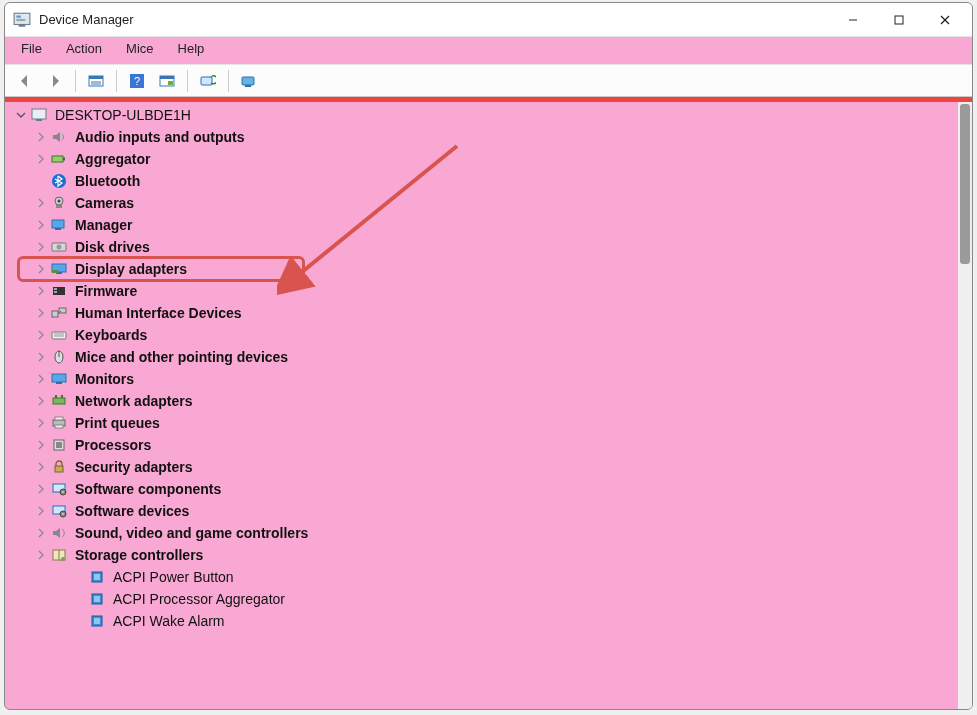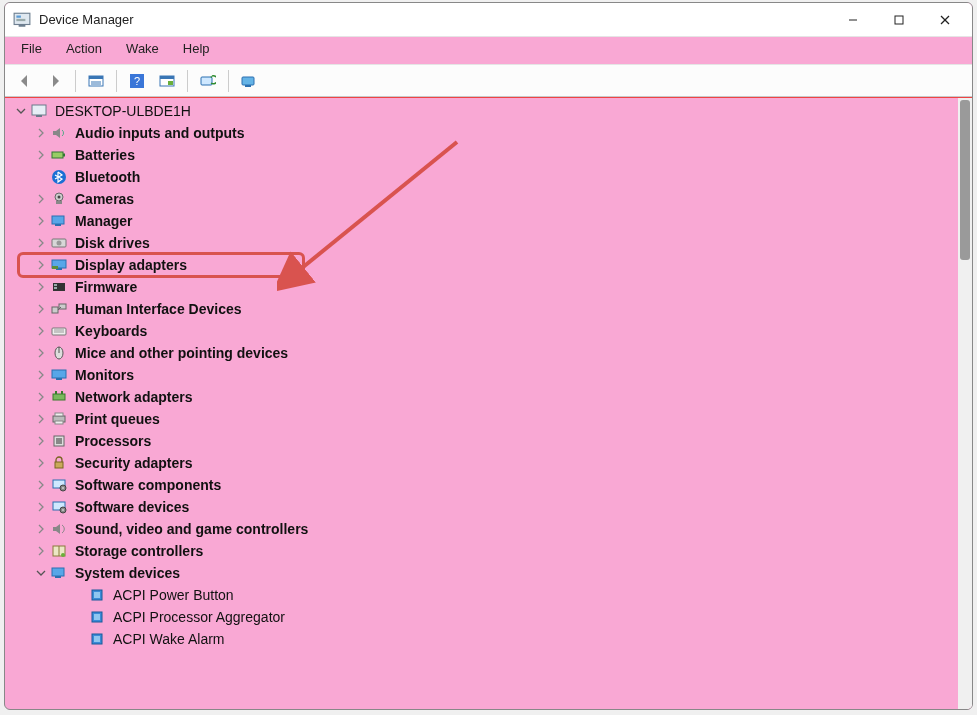--- a/index.html
+++ b/index.html
@@ -65,21 +65,21 @@
     width: 28px; height: 26px;
     display: flex; align-items: center; justify-content: center;
     border: 1px solid transparent;
     border-radius: 2px;
   }
   .tool-sep { width:1px; height:22px; background:#ccc; margin:0 4px; }
   
   .content-wrap {
     position: relative;
     flex: 1;
-    border-top: 1px solid #ef4444;
+    border-top: 5px solid #ef4444;
     overflow: hidden;
     display:flex;
   }
   .tree {
     flex:1;
     overflow-y:auto;
     padding: 2px 0 4px 0;
     position:relative;
   }
   .scrollbar-fake {
@@ -156,21 +156,21 @@
       <svg width="12" height="12" viewBox="0 0 12 12">
           <line x1="2" y1="2" x2="10" y2="10" stroke="#222" stroke-width="1.2"></line>
           <line x1="10" y1="2" x2="2" y2="10" stroke="#222" stroke-width="1.2"></line>
         </svg>
     </div>
   </div>
 
   <div class="menubar">
     <div class="menu-item">File</div>
     <div class="menu-item">Action</div>
-    <div class="menu-item">Wake</div>
+    <div class="menu-item">Mice</div>
     <div class="menu-item">Help</div>
   </div>
 
   <div class="toolbar">
     <div class="tool-btn">
       <svg viewBox="0 0 16 16" width="16" height="16">
           <path d="M10 2 L4 8 L10 14 Z" fill="#8a8a8a"></path>
         </svg>
     </div>
     <div class="tool-btn">
@@ -253,21 +253,21 @@
             <svg width="10" height="10" viewBox="0 0 10 10">
               <path d="M3 1 L7 5 L3 9" fill="none" stroke="#888" stroke-width="1.3"></path>
             </svg>
           </span>
           <span class="icon">
             <svg viewBox="0 0 16 16">
               <rect x="1" y="5" width="11" height="6" fill="#9c6" stroke="#373"></rect>
               <rect x="12" y="6.5" width="2" height="3" fill="#373"></rect>
             </svg>
           </span>
-          <span>Batteries</span>
+          <span>Aggregator</span>
         </div>
         <div class="node indent-1">
           <span class="chevron blank"></span>
           <span class="icon">
             <svg viewBox="0 0 16 16">
               <circle cx="8" cy="8" r="7" fill="#1b6fd4"></circle>
               <path d="M7 3v10l4-3-7-4m0 4 7-4-4-3" fill="none" stroke="#fff" stroke-width="1.2"></path>
             </svg>
           </span>
           <span>Bluetooth</span>
@@ -512,34 +512,20 @@
             </svg>
           </span>
           <span class="icon">
             <svg viewBox="0 0 16 16">
               <rect x="2" y="3" width="12" height="10" fill="#ece7c5" stroke="#8a7a3a"></rect>
               <path d="M8 3v10" stroke="#8a7a3a"></path>
               <circle cx="12" cy="12" r="2" fill="#6aaf3a"></circle>
             </svg>
           </span>
           <span>Storage controllers</span>
-        </div>
-        <div class="node indent-1">
-          <span class="chevron">
-            <svg width="10" height="10" viewBox="0 0 10 10">
-              <path d="M1 3 L5 7 L9 3" fill="none" stroke="#555" stroke-width="1.3"></path>
-            </svg>
-          </span>
-          <span class="icon">
-            <svg viewBox="0 0 16 16">
-              <rect x="1" y="3" width="12" height="8" fill="#58a6e8" stroke="#2a6fb0"></rect>
-              <rect x="4" y="11" width="6" height="2" fill="#2a6fb0"></rect>
-            </svg>
-          </span>
-          <span>System devices</span>
         </div>
         <div class="node indent-2">
           <span class="chevron blank"></span>
           <span class="icon">
             <svg viewBox="0 0 16 16">
               <rect x="3" y="3" width="10" height="10" fill="#3a8bd8" stroke="#1a5a9a"></rect>
               <rect x="5" y="5" width="6" height="6" fill="#8fc6f0"></rect>
             </svg>
           </span>
           <span>ACPI Power Button</span>

